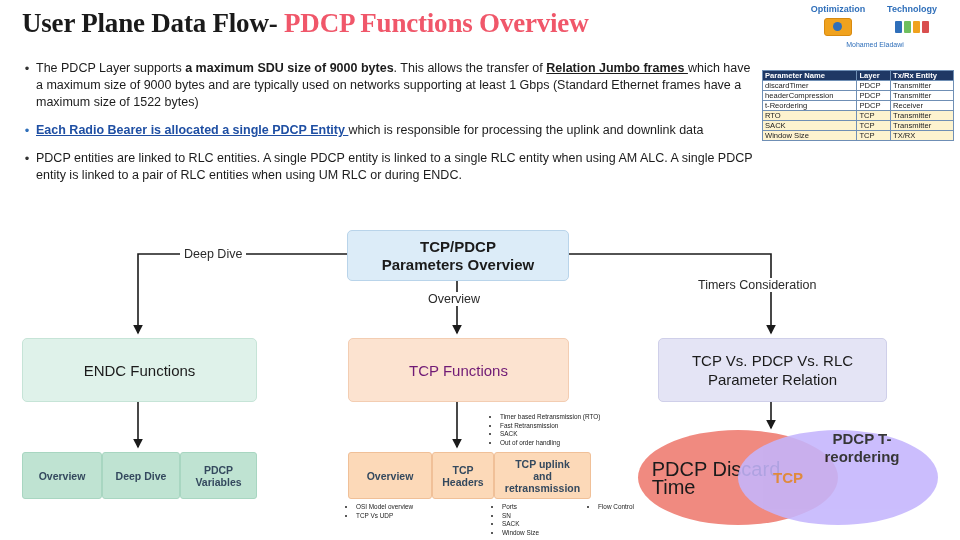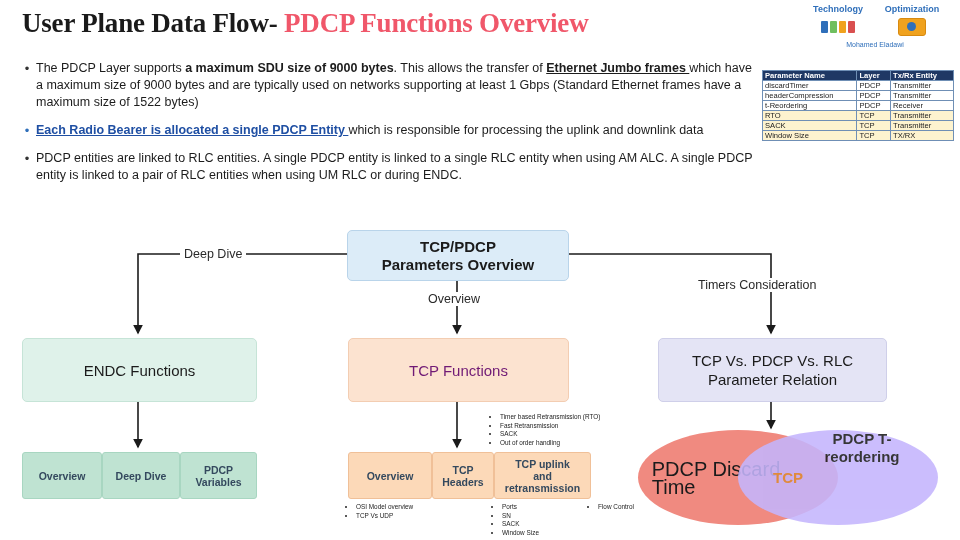--- a/index.html
+++ b/index.html
@@ -129,42 +129,42 @@
 </head>
 <body>
 
 <div class="abs" id="title">
   <span>User Plane Data Flow- </span><span class="accent">PDCP Functions Overview</span>
 </div>
 
 <div class="abs" id="logo">
   <div class="logo-row">
     <div class="logo-col">
+      <div class="logo-label">Optimization</div>
+      <div class="logo-art">
+          <div class="cam"></div>
+        </div>
+    </div>
+    <div class="logo-col">
       <div class="logo-label">Technology</div>
       <div class="logo-art">
         <div class="chip" style="background:#2f6fba"></div>
         <div class="chip" style="background:#6fbf5f"></div>
         <div class="chip" style="background:#f0a21e"></div>
         <div class="chip" style="background:#d94f4f"></div>
       </div>
     </div>
-    <div class="logo-col">
-      <div class="logo-label">Optimization</div>
-      <div class="logo-art">
-          <div class="cam"></div>
-        </div>
-    </div>
   </div>
   <div class="name">Mohamed Eladawi</div>
 </div>
 
 <div class="abs" id="bullets">
     <div class="bul">
       <div class="dot">•</div>
-      <div class="txt"><span>The PDCP Layer supports </span><span class="b">a maximum SDU size of 9000 bytes</span><span>. This allows the transfer of </span><span class="b u">Ethernet Jumbo frames </span><span>which have a maximum size of 9000 bytes and are typically used on networks supporting at least 1 Gbps (Standard Ethernet frames have a maximum size of 1522 bytes)</span></div>
+      <div class="txt"><span>The PDCP Layer supports </span><span class="b">a maximum SDU size of 9000 bytes</span><span>. This allows the transfer of </span><span class="b u">Relation Jumbo frames </span><span>which have a maximum size of 9000 bytes and are typically used on networks supporting at least 1 Gbps (Standard Ethernet frames have a maximum size of 1522 bytes)</span></div>
     </div>
     <div class="bul blue">
       <div class="dot">•</div>
       <div class="txt"><span class="link">Each Radio Bearer is allocated a single PDCP Entity </span><span>which is responsible for processing the uplink and downlink data</span></div>
     </div>
     <div class="bul">
       <div class="dot">•</div>
       <div class="txt"><span>PDCP entities are linked to RLC entities. A single PDCP entity is linked to a single RLC entity when using AM ALC. A single PDCP entity is linked to a pair of RLC entities when using UM RLC or during ENDC.</span></div>
     </div>
   </div>

